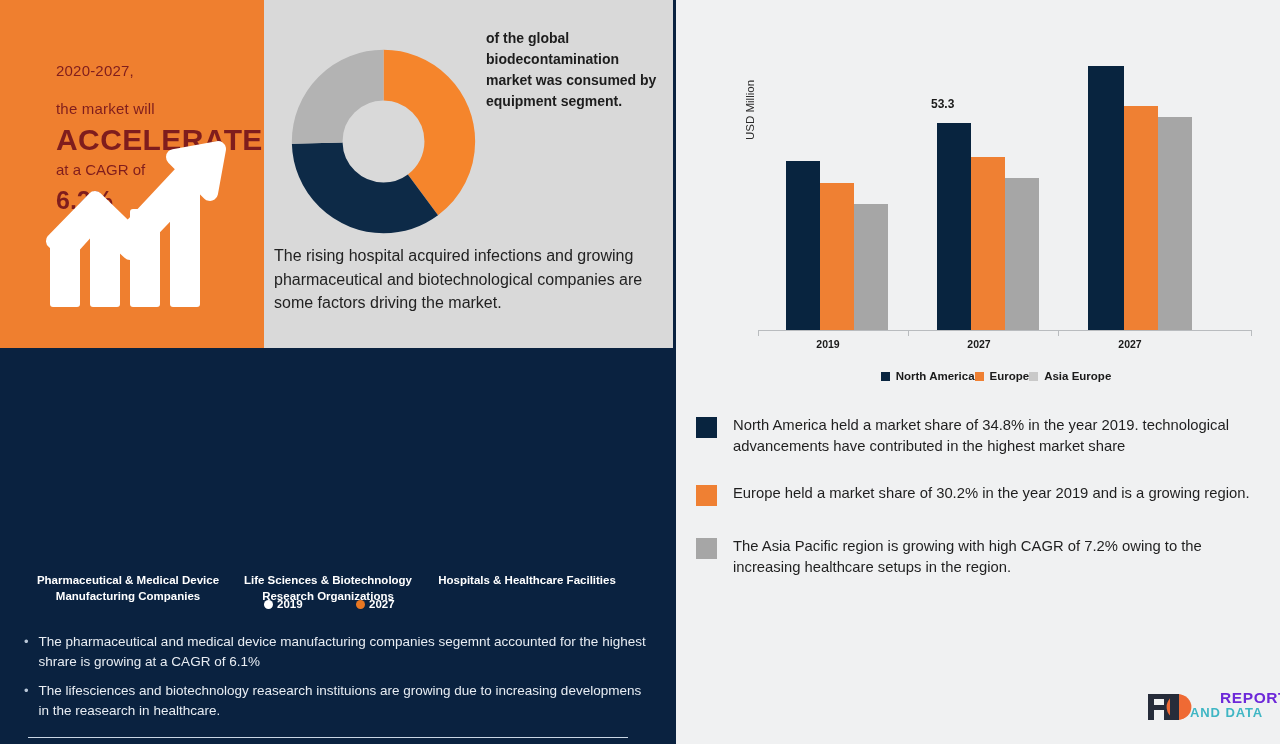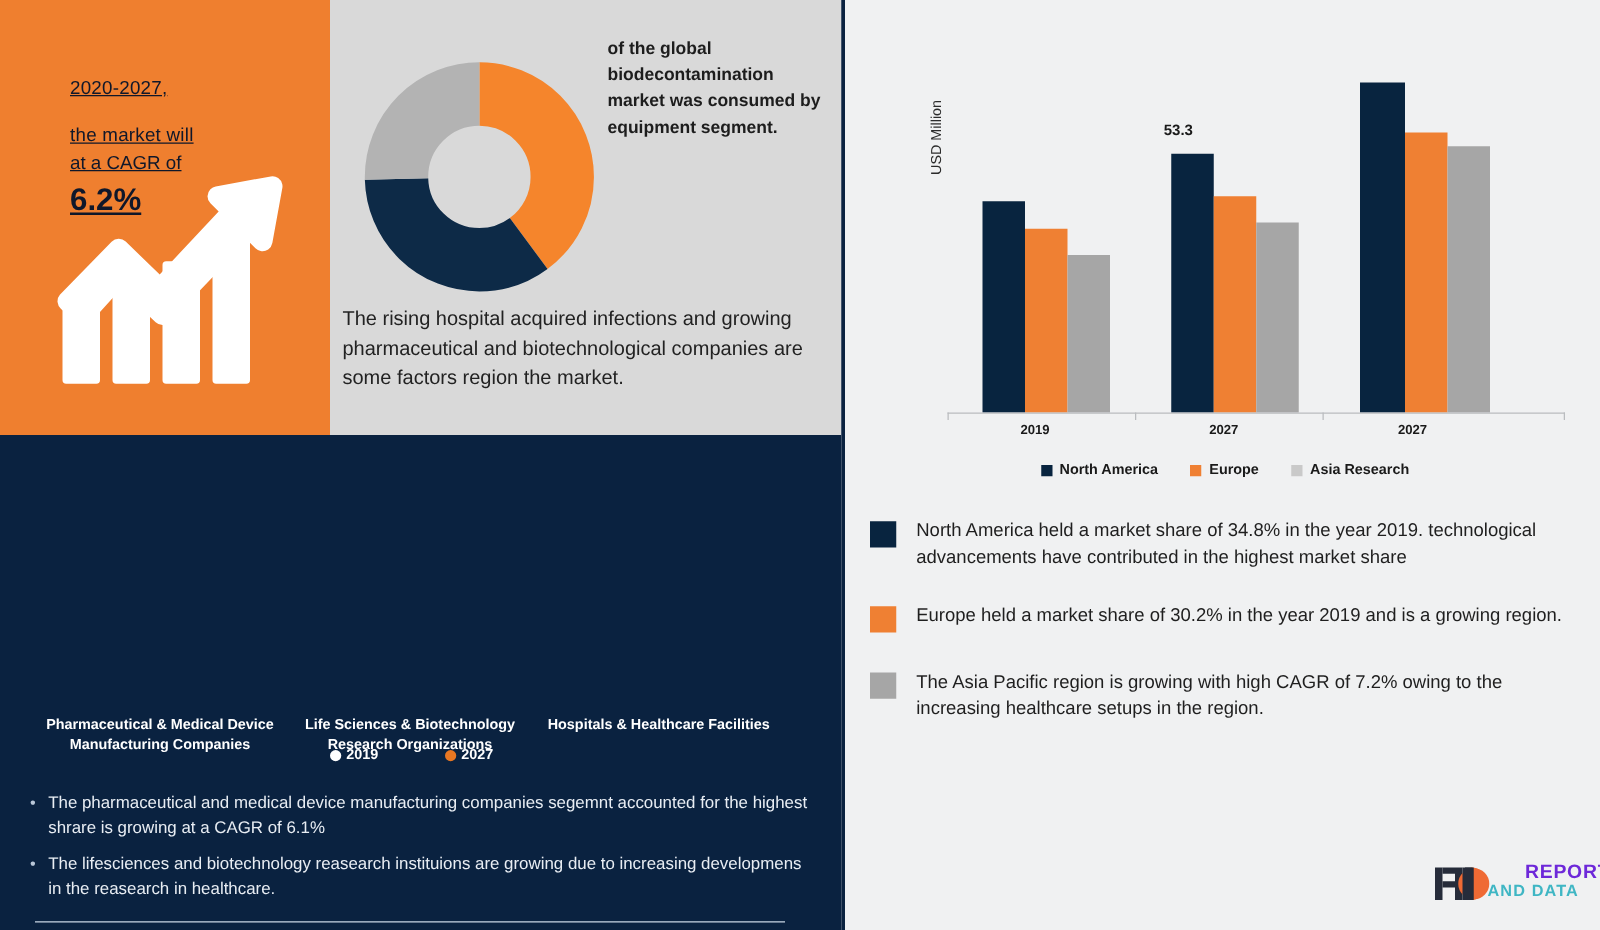--- a/index.html
+++ b/index.html
@@ -27,21 +27,21 @@
   .panel-right{
     position:absolute;left:673px;top:0;width:607px;height:744px;
     background:#f0f1f2;
     border-left:3px solid #0a2240;
     box-sizing:border-box;
   }
 
   
   .acc-text{
     position:absolute;left:56px;top:62px;width:196px;
-    color:#0f172a;line-height:1.25;text-decoration:underline;
+    color:#7f1d1d;line-height:1.25;
   }
   .acc-l1{font-size:15px;letter-spacing:.2px;}
   .acc-l2{font-size:15px;letter-spacing:.2px;margin-top:19px;}
   .acc-big{font-size:30px;font-weight:bold;letter-spacing:.4px;margin-top:2px;}
   .acc-l3{font-size:15px;margin-top:3px;}
   .acc-pct{font-size:25px;font-weight:bold;margin-top:5px;}
 
   .growth-icon{position:absolute;left:40px;top:135px;width:195px;height:180px;}
 
   
@@ -98,22 +98,22 @@
   .bc-bar.eu{background:#ef8033;}
   .bc-bar.ap{background:#a6a6a6;}
   .bc-vallabel{
     position:absolute;font-size:12px;font-weight:bold;color:#1a1a1a;
   }
   .bc-xlabel{
     position:absolute;top:328px;font-size:10.5px;font-weight:bold;color:#1a1a1a;
     text-align:center;
   }
   .bc-legend{
-    position:absolute;left:0;top:360px;width:560px;
-    display:flex;justify-content:center;align-items:center;gap:26px;
+    position:absolute;left:16px;top:360px;width:560px;
+    display:flex;justify-content:center;align-items:center;
   }
   .bc-legend .item{display:flex;align-items:center;gap:6px;font-size:11.5px;font-weight:bold;color:#1a1a1a;}
   .bc-legend .sw{width:9px;height:9px;display:inline-block;}
 
   
   .region-notes{position:absolute;left:696px;top:415px;width:560px;}
   .rn{display:flex;gap:16px;margin-bottom:26px;}
   .rn .sw{width:21px;height:21px;flex:0 0 21px;margin-top:2px;}
   .rn .txt{font-size:14.8px;color:#1f1f1f;line-height:1.43;}
 
@@ -125,20 +125,21 @@
 </style>
 </head>
 <body>
 
 <div class="canvas">
 
   <div class="panel-accelerate">
     <div class="acc-text">
       <div class="acc-l1">2020-2027,</div>
       <div class="acc-l2">the market will</div>
+      <div class="acc-big">ACCELERATE</div>
       <div class="acc-l3">at a CAGR of</div>
       <div class="acc-pct">6.2%</div>
     </div>
 
     <svg class="growth-icon" viewBox="0 0 195 180">
       <g fill="#ffffff">
         <rect x="10" y="110" width="30" height="62" rx="3"></rect>
         <rect x="50" y="92" width="30" height="80" rx="3"></rect>
         <rect x="90" y="74" width="30" height="98" rx="3"></rect>
         <rect x="130" y="50" width="30" height="122" rx="3"></rect>
@@ -156,21 +157,21 @@
           <circle cx="50" cy="50" r="34" fill="none" stroke="#0d2a47" stroke-width="26" stroke-dasharray="74.1 139.5" stroke-dashoffset="-85.0"></circle>
           <circle cx="50" cy="50" r="34" fill="none" stroke="#b3b3b3" stroke-width="26" stroke-dasharray="54.5 159.1" stroke-dashoffset="-159.1"></circle>
         </g>
       </svg>
     </div>
 
     <div class="pct-block">
       <div class="pct-desc">of the global biodecontamination market was consumed by equipment segment.</div>
     </div>
 
-    <div class="donut-note">The rising hospital acquired infections and growing pharmaceutical and biotechnological companies are some factors region the market.</div>
+    <div class="donut-note">The rising hospital acquired infections and growing pharmaceutical and biotechnological companies are some factors driving the market.</div>
   </div>
 
   <div class="panel-dotplot">
 
     <div class="dot-chart">
 
       <div class="dp-grid-line" style="top:27px;"></div>
 
     </div>
 
@@ -235,21 +236,21 @@
       <span class="item">
         <span class="sw" style="background:#08243f;"></span>
         <span>North America</span>
       </span>
       <span class="item">
         <span class="sw" style="background:#ef8033;"></span>
         <span>Europe</span>
       </span>
       <span class="item">
         <span class="sw" style="background:#c9c9c9;"></span>
-        <span>Asia Research</span>
+        <span>Asia Europe</span>
       </span>
     </div>
   </div>
 
   <div class="region-notes">
     <div class="rn">
       <span class="sw" style="background:#08243f;"></span>
       <span class="txt">North America held a market share of 34.8% in the year 2019. technological advancements have contributed in the highest market share</span>
     </div>
     <div class="rn">

